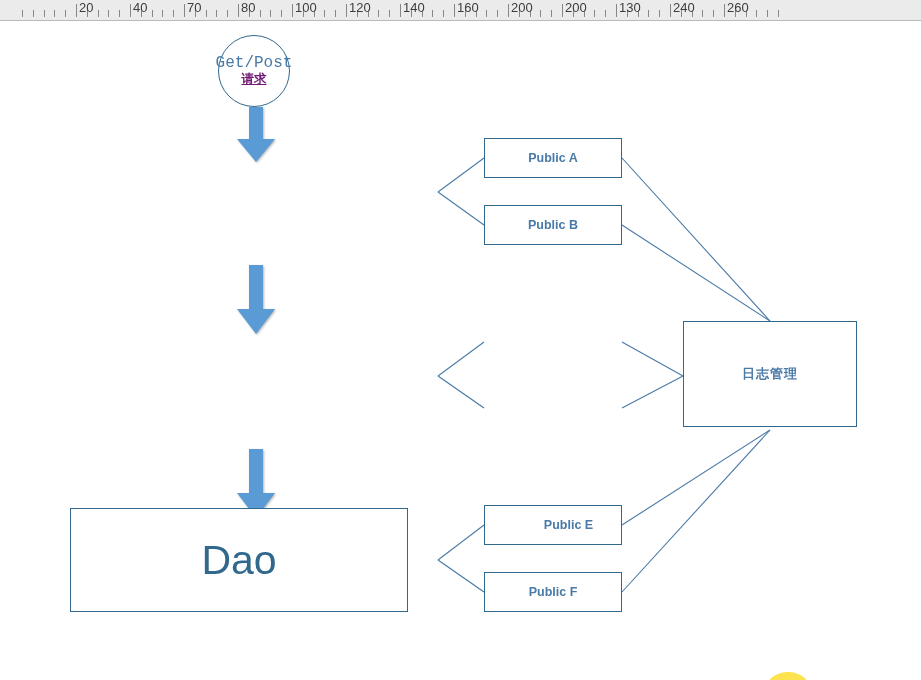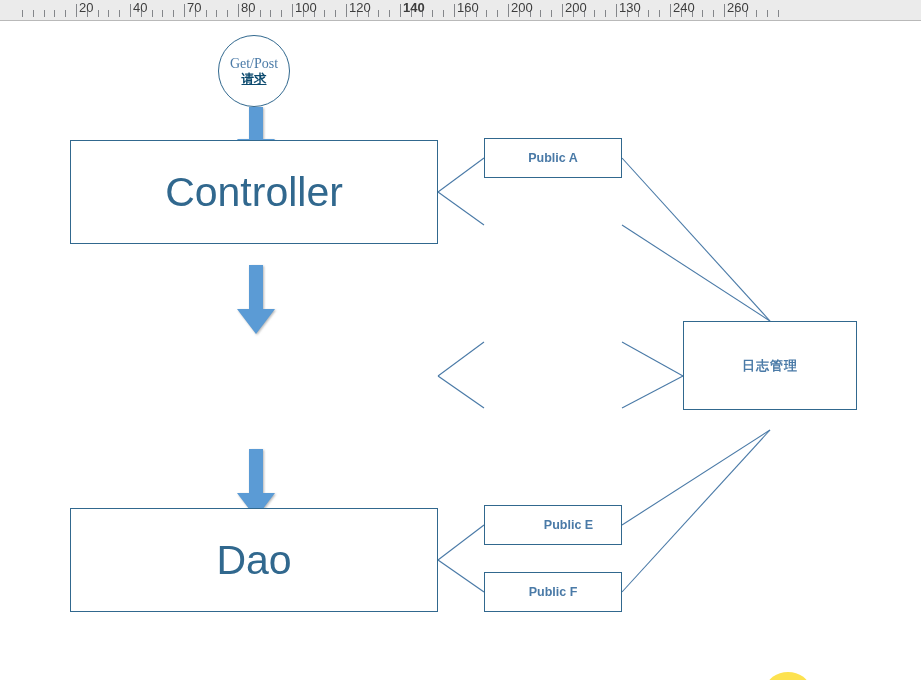--- a/index.html
+++ b/index.html
@@ -103,28 +103,28 @@
     border: 1.5px solid #31688e;
     border-radius: 50%;
     background: #ffffff;
     display: flex;
     flex-direction: column;
     align-items: center;
     justify-content: center;
     text-align: center;
   }
   .circle-node .cl1 {
-    font-size: 14px;
+    font-size: 16px;
     color: #4a7aa7;
-    font-family: Liberation Serif, serif;
+    font-family: Liberation Mono, monospace;
     line-height: 15px;
   }
   .circle-node .cl2 {
     font-size: 12.5px;
-    color: #0c4a6e;
+    color: #701a75;
     font-family: "Liberation Sans", sans-serif;
     font-weight: bold;
     line-height: 16px;
     text-decoration: underline;
   }
 
   
   .block-arrow {
     position: absolute;
     filter: drop-shadow(1.5px 1.5px 1px rgba(120,120,120,0.55));
@@ -212,21 +212,21 @@
       <div class="tick minor" style="left: 746px;"></div>
       <div class="tick minor" style="left: 756px;"></div>
       <div class="tick minor" style="left: 767px;"></div>
       <div class="tick minor" style="left: 778px;"></div>
       <div class="rlabel" style="left: 79px;">20</div>
       <div class="rlabel" style="left: 133px;">40</div>
       <div class="rlabel" style="left: 187px;">70</div>
       <div class="rlabel" style="left: 241px;">80</div>
       <div class="rlabel" style="left: 295px;">100</div>
       <div class="rlabel" style="left: 349px;">120</div>
-      <div class="rlabel" style="left: 403px; font-weight: bold;">140</div>
+      <div class="rlabel" style="left: 403px;">140</div>
       <div class="rlabel" style="left: 457px;">160</div>
       <div class="rlabel" style="left: 511px;">200</div>
       <div class="rlabel" style="left: 565px;">200</div>
       <div class="rlabel" style="left: 619px;">130</div>
       <div class="rlabel" style="left: 673px;">240</div>
       <div class="rlabel" style="left: 727px;">260</div>
     </div>
 
   <div id="canvas">
 
@@ -263,45 +263,45 @@
     </svg>
 
     <svg class="block-arrow" style="left:236px; top:243px; width:40px; height:70px;" viewBox="0 0 40 70">
       <polygon points="13,0 27,0 27,44 39,44 20,69 1,44 13,44" fill="#5b9bd5"></polygon>
     </svg>
 
     <svg class="block-arrow" style="left:236px; top:427px; width:40px; height:70px;" viewBox="0 0 40 70">
       <polygon points="13,0 27,0 27,44 39,44 20,69 1,44 13,44" fill="#5b9bd5"></polygon>
     </svg>
 
-    <div class="node" style="left:70px; top:118px; width:368px; height:104px;">
-      <span class="layer-label">Controller</span>
-    </div>
-
-
-    <div class="node" style="left:70px; top:486px; width:368px; height:104px;">
+
+
+    <div class="node" style="left:70px; top:486px; width:338px; height:104px;">
       <span class="layer-label">Dao</span>
     </div>
 
     <div class="node" style="left:484px; top:116px; width:138px; height:40px;">
       <span class="pub-label">Public A</span>
     </div>
 
+    <div class="node" style="left:484px; top:183px; width:138px; height:40px;">
+      <span class="pub-label">Public B</span>
+    </div>
 
 
 
     <div class="node" style="left:484px; top:483px; width:138px; height:40px;padding-left:31px;">
       <span class="pub-label">Public E</span>
     </div>
 
     <div class="node" style="left:484px; top:550px; width:138px; height:40px;">
       <span class="pub-label">Public F</span>
     </div>
 
-    <div class="node" style="left:683px; top:299px; width:174px; height:89px;">
+    <div class="node" style="left:683px; top:299px; width:174px; height:106px;">
       <span class="log-label">日志管理</span>
     </div>
 
     <svg class="chick" style="left:757px; top:638px; width:62px; height:44px;" viewBox="0 0 62 44">
       <ellipse cx="31" cy="30" rx="22" ry="17" fill="#fbd947"></ellipse>
       <ellipse cx="31" cy="27" rx="21" ry="15" fill="#fde24f"></ellipse>
       <path d="M9,30 C4,27 1,30 3,34 C5,37 9,36 10,33 Z" fill="#fbd947"></path>
       <path d="M53,30 C58,27 61,30 59,34 C57,37 53,36 52,33 Z" fill="#fbd947"></path>
       <path d="M20,11 C22,6 28,6 30,11 C27,10 23,10 20,11 Z" fill="#ffffff"></path>
       <path d="M31,10 C34,5 40,7 41,12 C38,10 34,9 31,10 Z" fill="#ffffff"></path>

